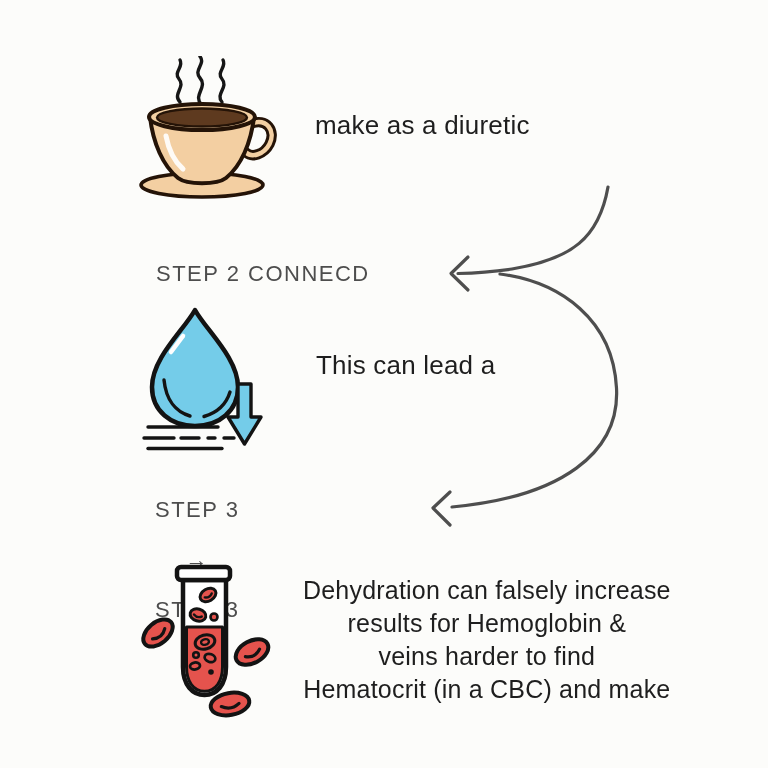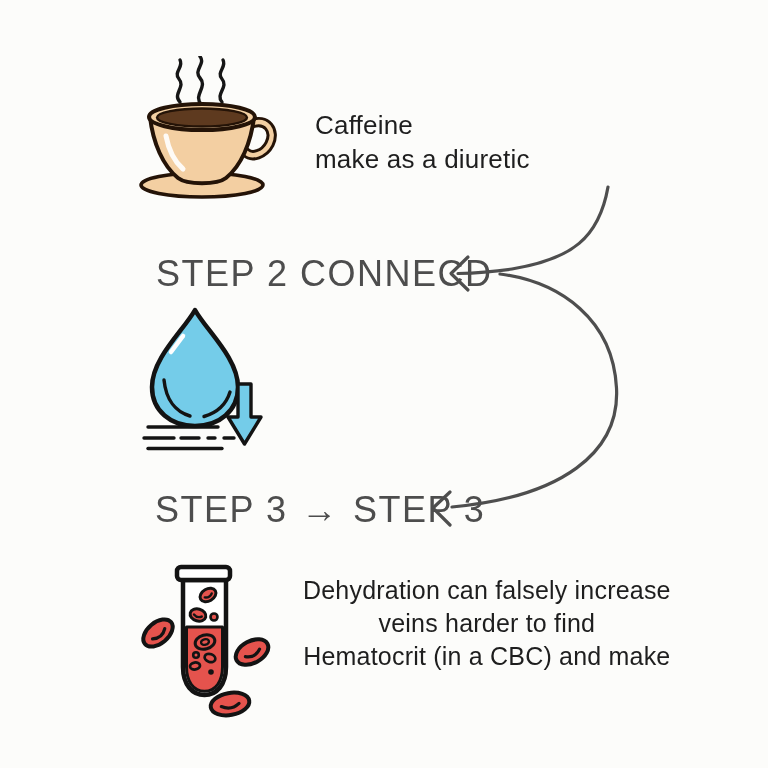--- a/index.html
+++ b/index.html
@@ -9,21 +9,21 @@
     font-family:"Liberation Sans", sans-serif;
     color:#1e1e1e;
   }
   .abs{position:absolute;}
   .body-text{
     font-size:26px;line-height:34px;color:#1e1e1e;letter-spacing:.2px;
     white-space:nowrap;
   }
   .body-text.small{font-size:25px;line-height:33px;}
   .heading{
-    font-size:36px;line-height:36px;font-weight:500;color:#4d4d4d;
+    font-size:22px;line-height:36px;font-weight:500;color:#4d4d4d;
     letter-spacing:1.5px;white-space:nowrap;display:inline-flex;gap:14px;align-items:center;
   }
   svg{display:block;}
   .connector{pointer-events:none;}
 </style>
 </head>
 <body>
 
 <svg class="abs connector" style="left:0;top:0;" width="768" height="768" viewBox="0 0 768 768" fill="none" stroke="#4e4e4e" stroke-width="3.2" stroke-linecap="round" stroke-linejoin="round">
   <path d="M 608 187 C 599 238, 572 259, 512 269 C 495 271.5, 477 273, 458 273.5"></path>
@@ -41,21 +41,20 @@
   <ellipse cx="64" cy="129" rx="61" ry="12" fill="#f3cfa2" stroke="#241307" stroke-width="3.6"></ellipse>
   <path d="M 112 68 C 129 61, 138 75, 131.5 88 C 126 98.5, 114 102, 108 96.5" stroke="#241307" stroke-width="10.5"></path>
   <path d="M 112 68 C 129 61, 138 75, 131.5 88 C 126 98.5, 114 102, 108 96.5" stroke="#f3cfa2" stroke-width="4.5"></path>
   <path d="M 12 61 C 15 87, 25 110, 40 122 C 49 129, 79 129, 88 122 C 103 110, 113 87, 116 61 Z" fill="#f3cfa2" stroke="#241307" stroke-width="4"></path>
   <ellipse cx="64" cy="61" rx="53" ry="13" fill="#f3cfa2" stroke="#241307" stroke-width="4"></ellipse>
   <ellipse cx="64" cy="61.5" rx="45" ry="9" fill="#5e3a1f" stroke="#241307" stroke-width="2.5"></ellipse>
   <path d="M 28 80 C 31 96, 37 106, 45 113" stroke="#ffffff" stroke-width="5" opacity="0.9"></path>
 </svg>
 
 <div class="abs body-text" style="left:315px;top:108px;">
-  <div>Caffeine</div>
   <div>make as a diuretic</div>
 </div>
 
 <div class="abs heading" style="left:156px;top:256px;">
   <span>STEP 2 CONNECD</span>
 </div>
 
 <svg class="abs" style="left:140px;top:300px;" width="170" height="160" viewBox="0 0 170 160" fill="none" stroke-linecap="round" stroke-linejoin="round">
   <path d="M 55 10 C 66 30, 98 58, 98 87 C 98 111, 79 126, 55 126 C 31 126, 12 111, 12 87 C 12 58, 44 30, 55 10 Z" fill="#74cce9" stroke="#131313" stroke-width="4.5"></path>
   <path d="M 31 52 L 43 36" stroke="#ffffff" stroke-width="4.5"></path>
@@ -63,23 +62,24 @@
   <path d="M 90 92 C 86 105, 76 113, 64 116.5" stroke="#131313" stroke-width="3.4"></path>
   <path d="M 98 84 L 111 84 L 111 117 L 121 117 L 104.5 144 L 88 117 L 98 117 Z" fill="#74cce9" stroke="#131313" stroke-width="3.4"></path>
   <g stroke="#131313" stroke-width="3.4">
     <line x1="8" y1="127" x2="78" y2="127"></line>
     <line x1="4" y1="138" x2="99" y2="138" stroke-dasharray="30 7 18 9 7 9 10"></line>
     <line x1="8" y1="148.5" x2="82" y2="148.5"></line>
   </g>
 </svg>
 
 <div class="abs body-text" style="left:316px;top:348px;">
+  <div>This can lead a</div>
 </div>
 
-<div class="abs heading" style="left:155px;top:492px;">
+<div class="abs heading" style="left:155px;top:492px;flex-direction:column;">
   <span>STEP 3</span>
   <span>→</span>
   <span>STEP 3</span>
 </div>
 
 <svg class="abs" style="left:135px;top:558px;" width="180" height="175" viewBox="0 0 180 175" fill="none" stroke-linecap="round" stroke-linejoin="round">
 
   <g transform="translate(23 75) rotate(-40)">
     <ellipse rx="17" ry="10.5" fill="#e5534d" stroke="#131313" stroke-width="4"></ellipse>
     <path d="M -8 1 Q 0 7 8 1" stroke="#131313" stroke-width="3.2"></path>
@@ -116,15 +116,16 @@
     <ellipse rx="5.5" ry="4" stroke="#131313" stroke-width="2.8"></ellipse>
   </g>
   <g transform="translate(60 108) rotate(-10)">
     <ellipse rx="5" ry="3.5" stroke="#131313" stroke-width="2.8"></ellipse>
   </g>
   <circle cx="76" cy="114" r="2.8" fill="#131313"></circle>
 </svg>
 
 <div class="abs body-text small" style="left:303px;top:574px;text-align:center;">
   <div>Dehydration can falsely increase</div>
+  <div>results for Hemoglobin &amp;</div>
   <div>veins harder to find</div>
   <div>Hematocrit (in a CBC) and make</div>
 </div>
 
 </body></html>

